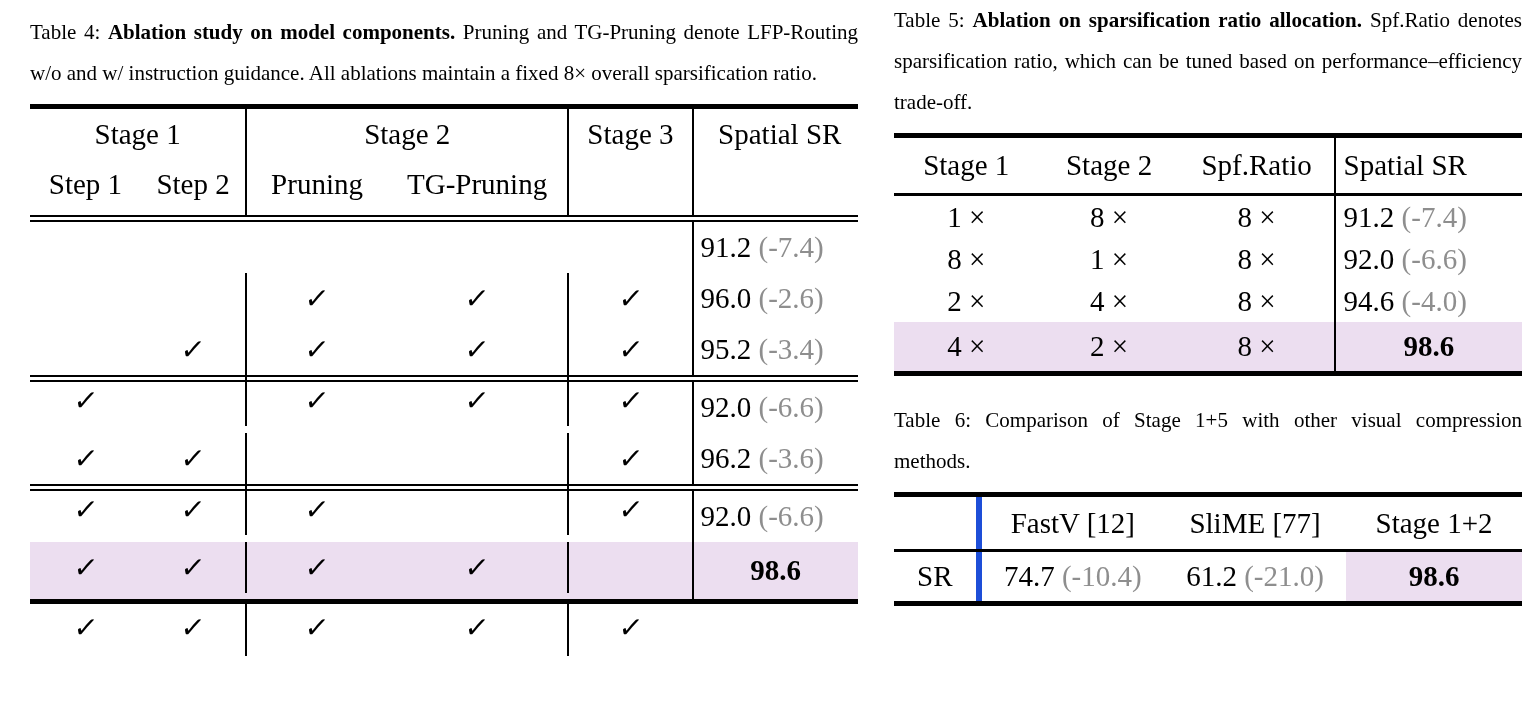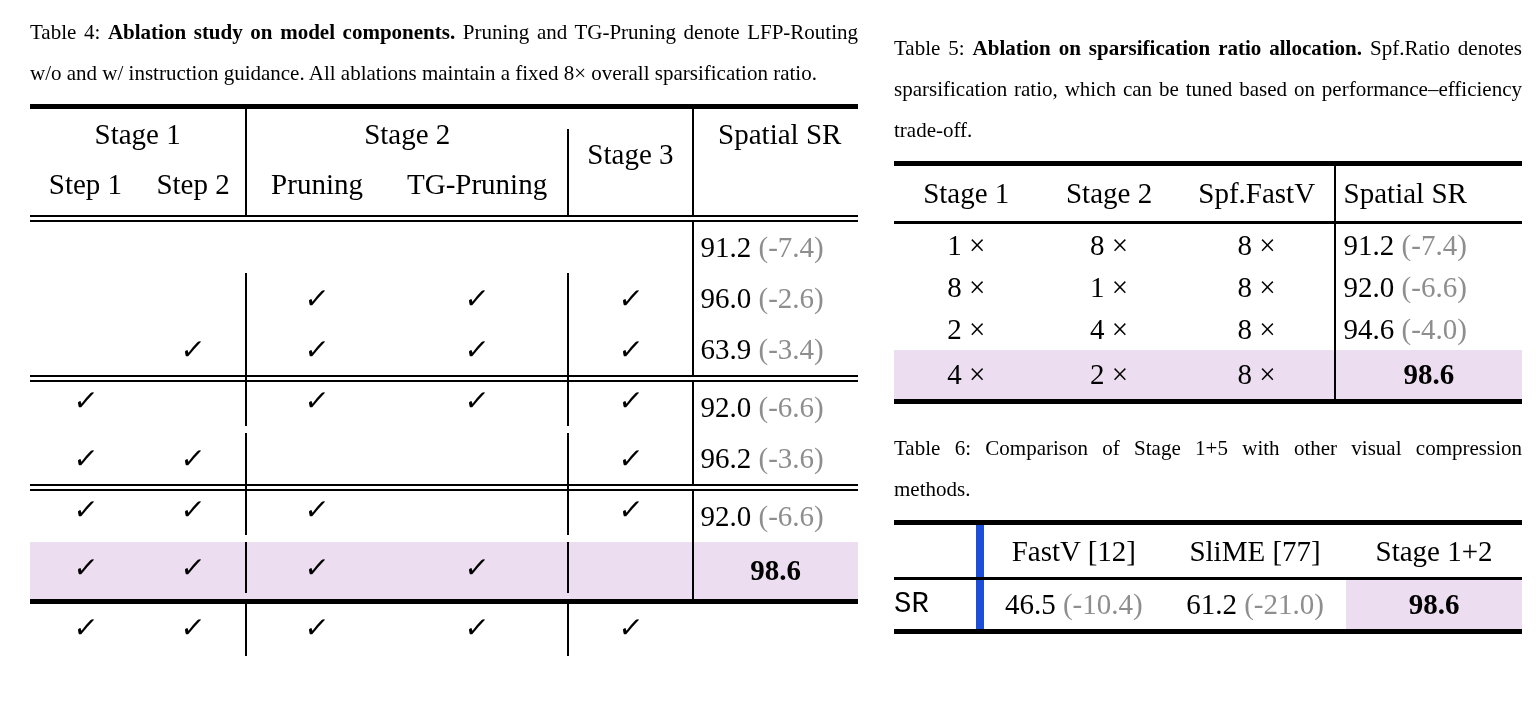--- a/index.html
+++ b/index.html
@@ -3,40 +3,40 @@
 <meta charset="utf-8">
 <style>
   html, body { margin:0; padding:0; }
   body {
     width:1536px; height:717px; background:#ffffff; color:#000;
     font-family:"Liberation Serif","DejaVu Serif",serif;
     overflow:hidden;
   }
   .page { position:relative; width:1536px; height:717px; }
   .col-left  { position:absolute; left:30px;  top:12px; width:828px; }
-  .col-right { position:absolute; left:894px; top:28px; width:628px; }
+  .col-right { position:absolute; left:894px; top:0; width:628px; }
 
   .caption { font-size:21px; line-height:41px; text-align:justify; margin:0 0 10px 0; }
   .caption b { font-weight:700; }
 
   .rule-thick  { height:5px; background:#000; }
   .rule-double { height:3px; border-top:2px solid #000; border-bottom:2px solid #000; }
   .rule-mid    { height:3px; background:#000; }
 
   
   .t4-header {
     display:grid;
     grid-template-columns:13.4% 12.6% 17.1% 21.8% 15% 20.1%;
     grid-template-rows:50px 56px;
     font-size:29px;
   }
   .t4-header > div { text-align:center; line-height:50px; }
   .h-stage1 { grid-area:1/1/2/3; }
   .h-stage2 { grid-area:1/3/2/5; }
-  .h-stage3 { grid-area:1/5/3/6;margin-top:20px; }
+  .h-stage3 { grid-area:1/5/3/6; }
   .h-spatial{ grid-area:1/6/3/7; text-align:left; padding-left:8px; }
   .h-step1  { grid-area:2/1/3/2; }
   .h-step2  { grid-area:2/2/3/3; }
   .h-pruning{ grid-area:2/3/3/4; }
   .h-tg     { grid-area:2/4/3/5; }
   .vl { border-left:2px solid #000; }
 
   .t4-row {
     display:grid;
     grid-template-columns:13.4% 12.6% 17.1% 21.8% 15% 20.1%;
@@ -69,22 +69,22 @@
   .t5-row .score { border-left:2px solid #000; padding-left:8px; white-space:nowrap; }
   .t5-row.hl { background:#ecdef0; height:49px; line-height:49px; }
   .t5-row.hl .score { text-align:center; padding-left:0; font-weight:700; }
 
   
   .t6-header, .t6-body {
     display:grid; grid-template-columns:13% 30% 29% 28%; font-size:29px;
   }
   .t6-header { height:52px; line-height:52px; }
   .t6-body   { height:49px; line-height:49px; }
-  .t6-label  { text-align:left; padding-right:0;font-family:Liberation Mono, monospace; }
-  .t6-vl     { border-left:8px solid #1d4ed8; }
+  .t6-label  { text-align:center; padding-right:0; }
+  .t6-vl     { border-left:6px solid #1d4ed8; }
   .t6-c      { text-align:center; white-space:nowrap; }
   .t6-c.hl   { background:#ecdef0; font-weight:700; }
 
   .gap-t6 { height:24px; }
 </style>
 </head>
 <body>
 
 <div class="page">
 
@@ -118,21 +118,21 @@
           </div>
         <div class="t4-row">
           <div class="score"><span>96.0</span> <span class="muted">(-2.6)</span></div>
         <div class="cell col-0" style="grid-column: 1;"></div>
             <div class="cell col-1" style="grid-column: 2;"><span class="check">✓</span></div>
             <div class="cell col-2" style="grid-column: 3;"><span class="check">✓</span></div>
             <div class="cell col-3" style="grid-column: 4;"><span class="check">✓</span></div>
             <div class="cell col-4" style="grid-column: 5;"><span class="check">✓</span></div>
           </div>
         <div class="t4-row">
-          <div class="score"><span>63.9</span> <span class="muted">(-3.4)</span></div>
+          <div class="score"><span>95.2</span> <span class="muted">(-3.4)</span></div>
         <div class="cell col-0" style="grid-column: 1;"><span class="check">✓</span></div>
             <div class="cell col-1" style="grid-column: 2;"></div>
             <div class="cell col-2" style="grid-column: 3;"><span class="check">✓</span></div>
             <div class="cell col-3" style="grid-column: 4;"><span class="check">✓</span></div>
             <div class="cell col-4" style="grid-column: 5;"><span class="check">✓</span></div>
           </div>
       </div>
 
       <div class="rule-double"></div>
 
@@ -181,21 +181,21 @@
   </section>
 
   <section class="col-right">
     <p class="caption"><span>Table 5: </span><b>Ablation on sparsification ratio allocation.</b><span> Spf.Ratio denotes sparsification ratio, which can be tuned based on performance–efficiency trade-off.</span></p>
 
     <div>
       <div class="rule-thick"></div>
       <div class="t5-header">
         <div>Stage 1</div>
         <div>Stage 2</div>
-        <div>Spf.FastV</div>
+        <div>Spf.Ratio</div>
         <div class="h-sr">Spatial SR</div>
       </div>
       <div class="rule-mid"></div>
 
       <div class="t5-row">
         <div class="c">1 ×</div>
         <div class="c">8 ×</div>
         <div class="c">8 ×</div>
         <div class="score"><span>91.2</span> <span class="muted">(-7.4)</span></div>
       </div>
@@ -229,21 +229,21 @@
       <div class="rule-thick"></div>
       <div class="t6-header">
         <div></div>
         <div class="t6-c t6-vl">FastV [12]</div>
         <div class="t6-c">SliME [77]</div>
         <div class="t6-c">Stage 1+2</div>
       </div>
       <div class="rule-mid"></div>
       <div class="t6-body">
         <div class="t6-label">SR</div>
-        <div class="t6-c t6-vl"><span>46.5</span> <span class="muted">(-10.4)</span></div>
+        <div class="t6-c t6-vl"><span>74.7</span> <span class="muted">(-10.4)</span></div>
         <div class="t6-c"><span>61.2</span> <span class="muted">(-21.0)</span></div>
         <div class="t6-c hl"><span>98.6</span></div>
       </div>
       <div class="rule-thick"></div>
     </div>
   </section>
 
 </div>
 
 </body></html>

